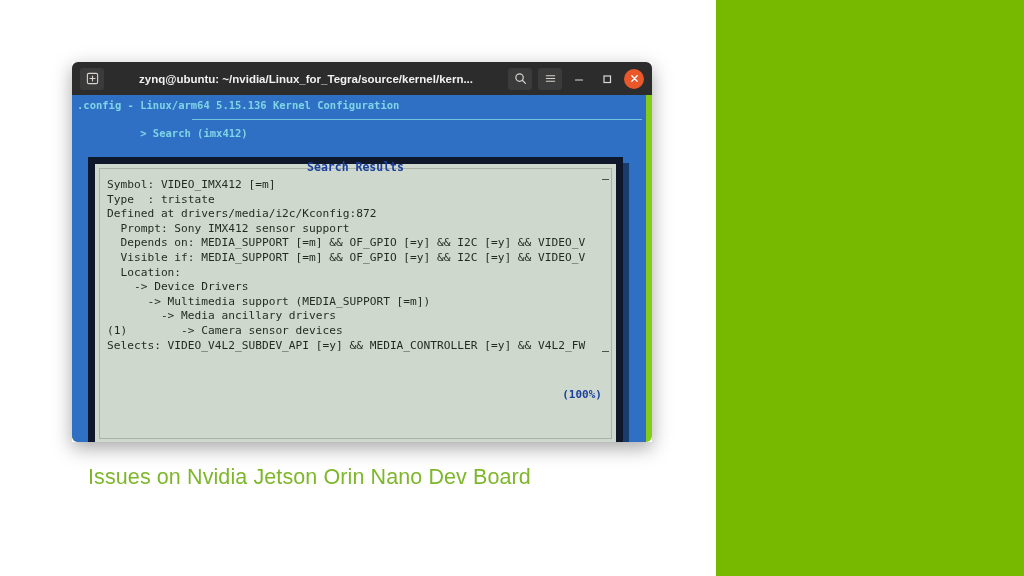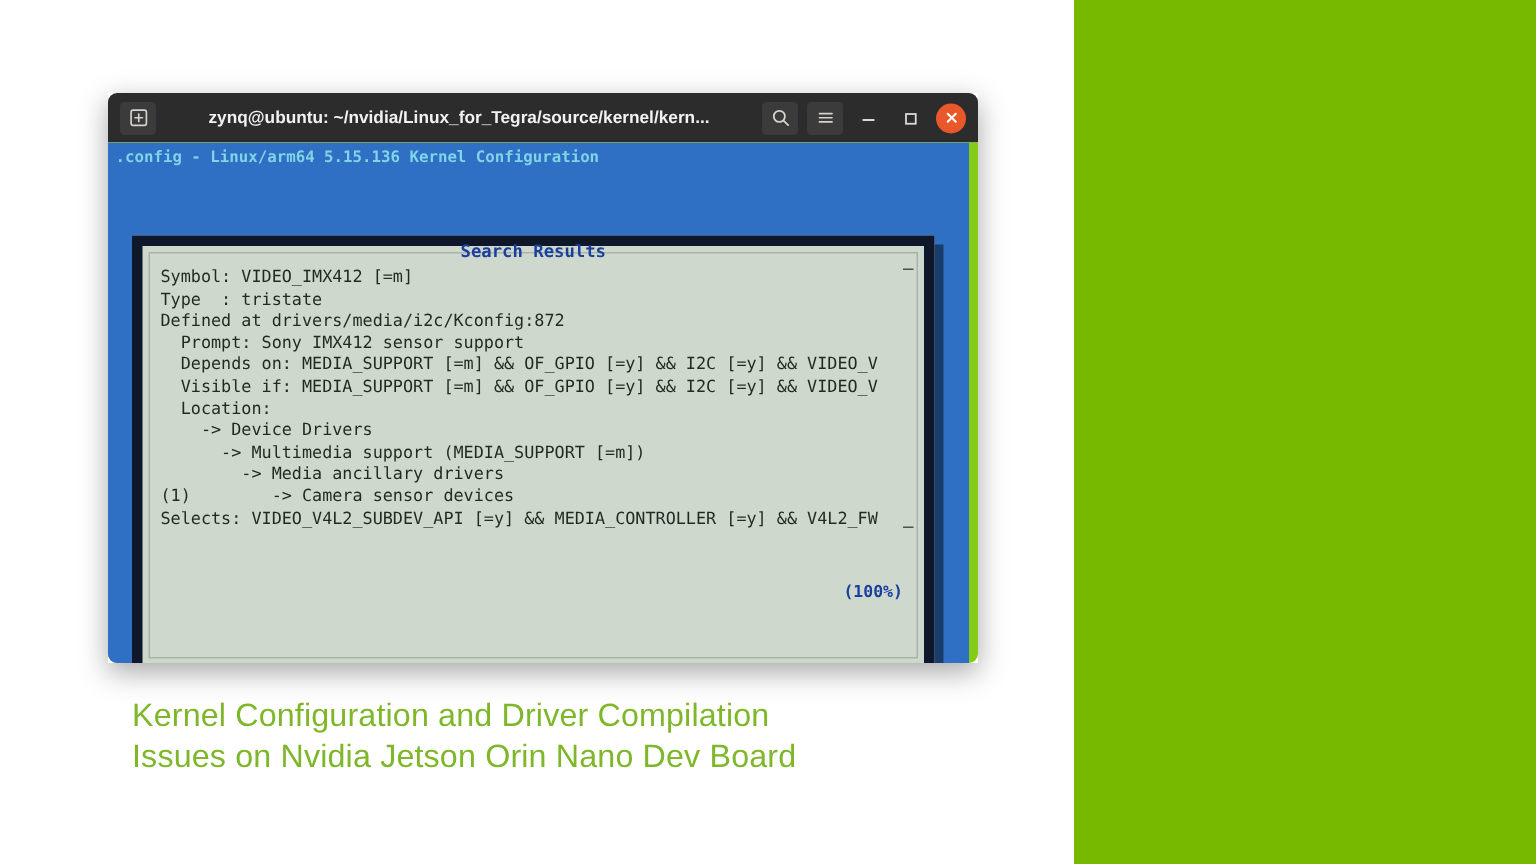--- a/index.html
+++ b/index.html
@@ -222,20 +222,24 @@
           </svg>
         </div>
       </div>
     </div>
 
     <div id="termbody">
 
       <div id="mc">
 
         <div id="mc-head">.config - Linux/arm64 5.15.136 Kernel Configuration</div>
+        <div id="mc-sub">
+          <span>&gt; Search (imx412)</span>
+          <span class="rule"></span>
+        </div>
 
         <div id="dialog">
           <div id="dialog-inner">
             <div id="dialog-title">Search Results</div>
             <div id="results">Symbol: VIDEO_IMX412 [=m]
 Type  : tristate
 Defined at drivers/media/i2c/Kconfig:872
   Prompt: Sony IMX412 sensor support
   Depends on: MEDIA_SUPPORT [=m] &amp;&amp; OF_GPIO [=y] &amp;&amp; I2C [=y] &amp;&amp; VIDEO_V
   Visible if: MEDIA_SUPPORT [=m] &amp;&amp; OF_GPIO [=y] &amp;&amp; I2C [=y] &amp;&amp; VIDEO_V
@@ -249,17 +253,16 @@
             <div class="arrow-mark" style="top:182px;"></div>
           </div>
           <div id="pct">(100%)</div>
         </div>
 
       </div>
     </div>
   </div>
 
   <div id="caption">
-    <div>Kernel Configuration and Driver Compilation</div>
     <div>Issues on Nvidia Jetson Orin Nano Dev Board</div>
   </div>
 
 </div>
 
 </body></html>

